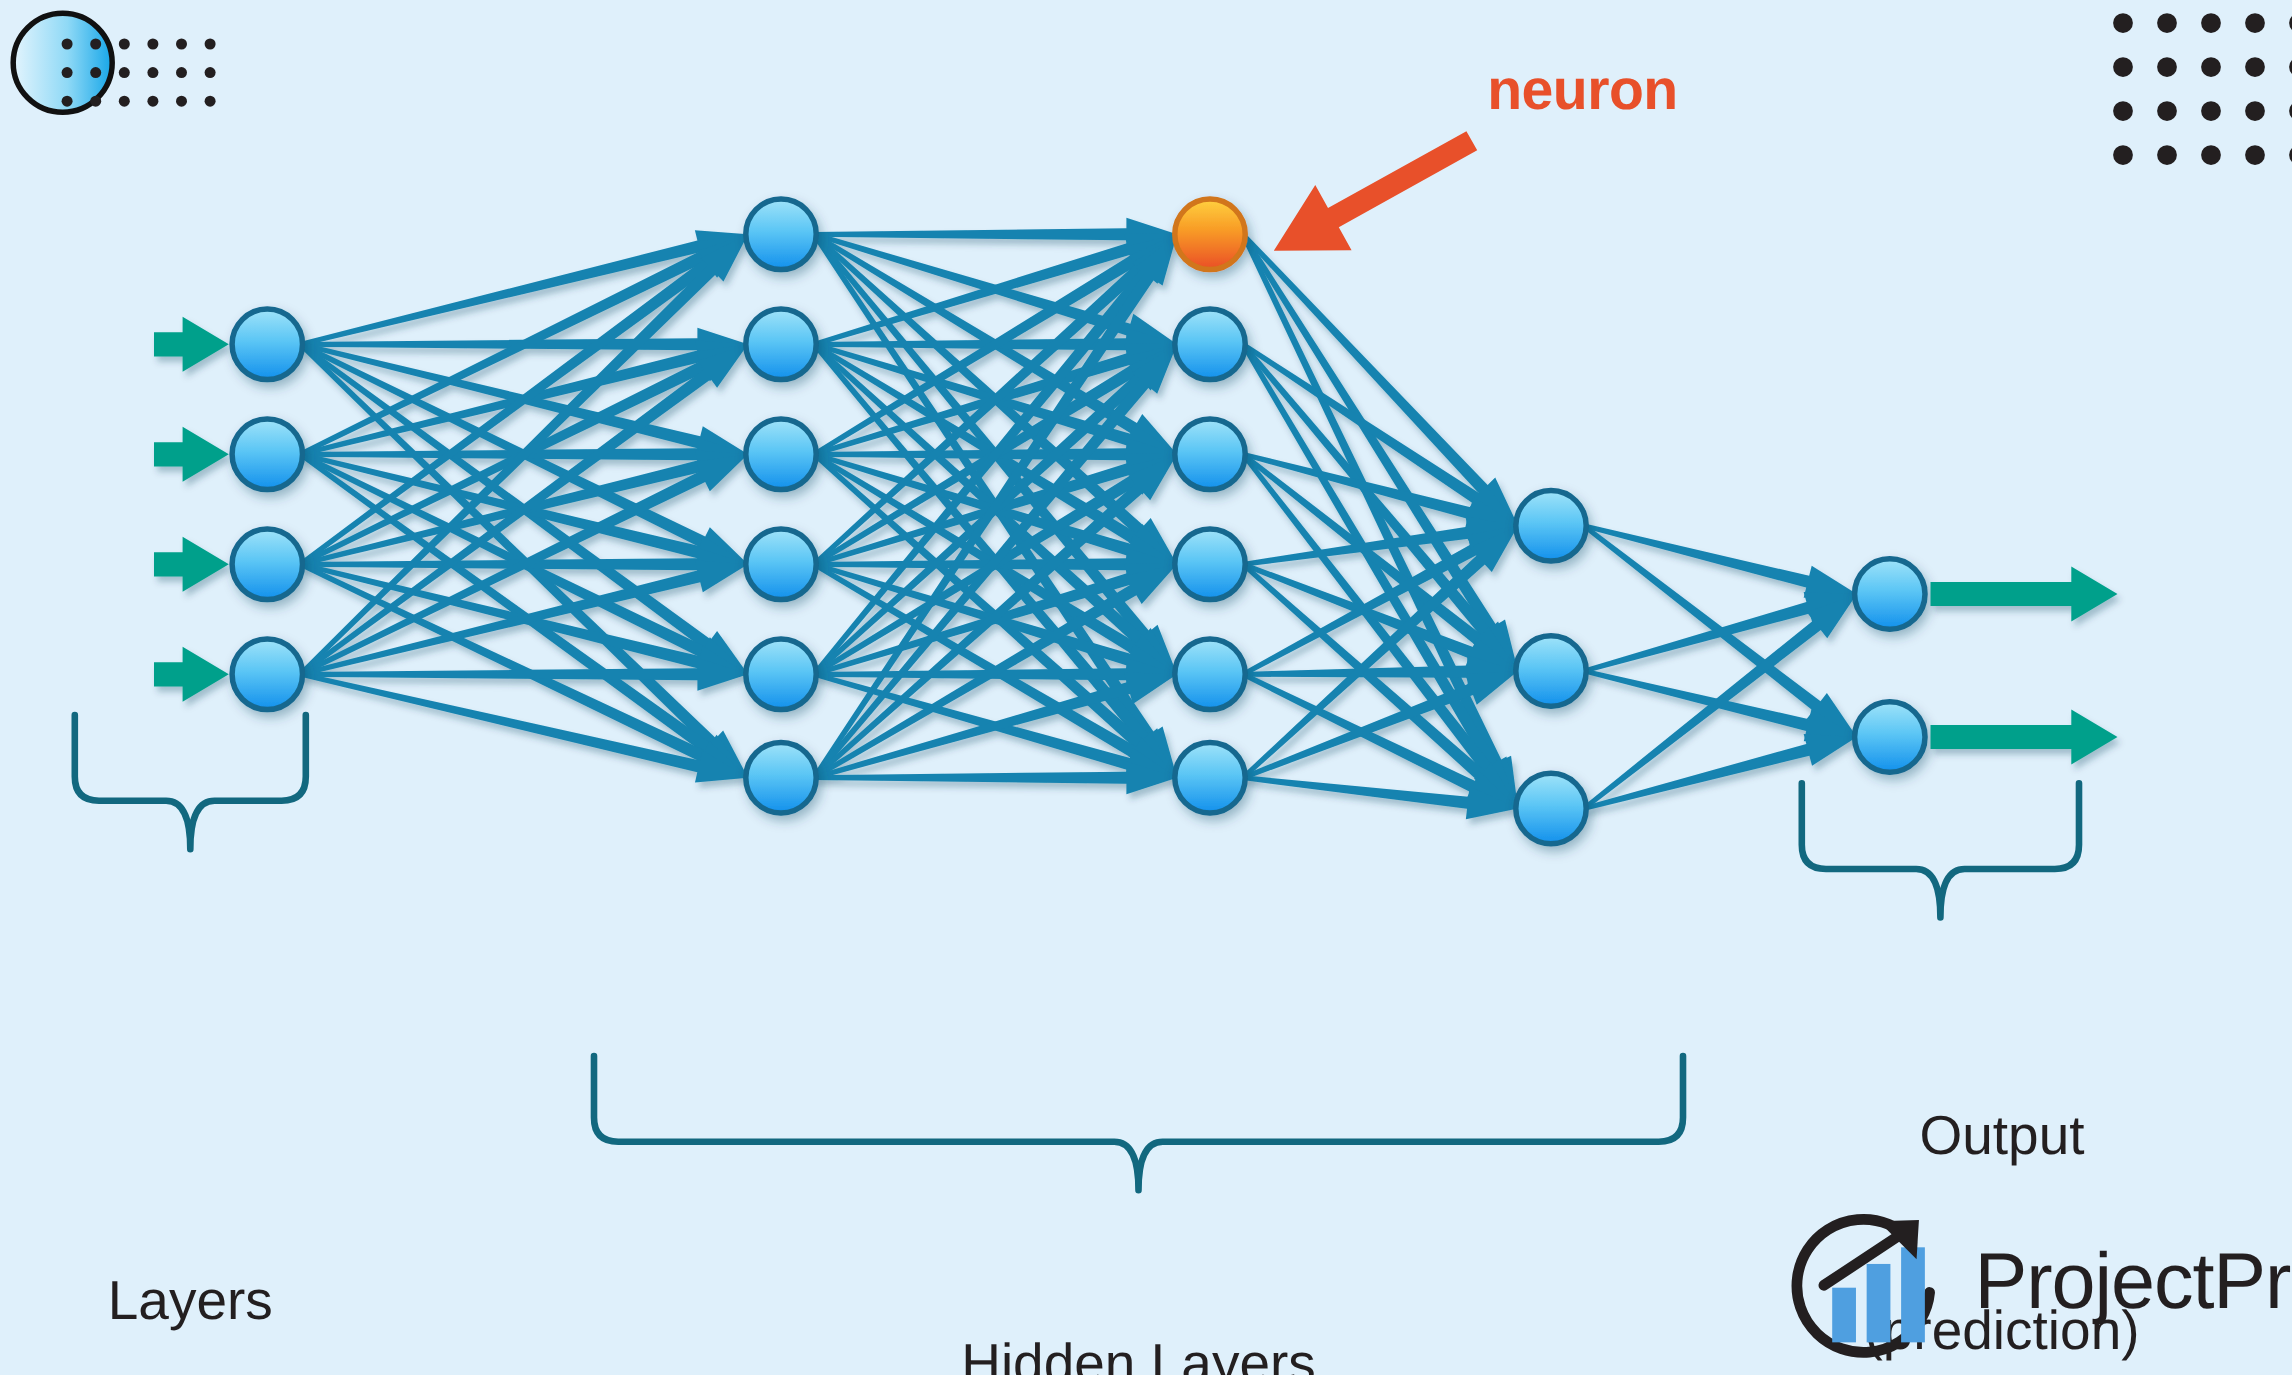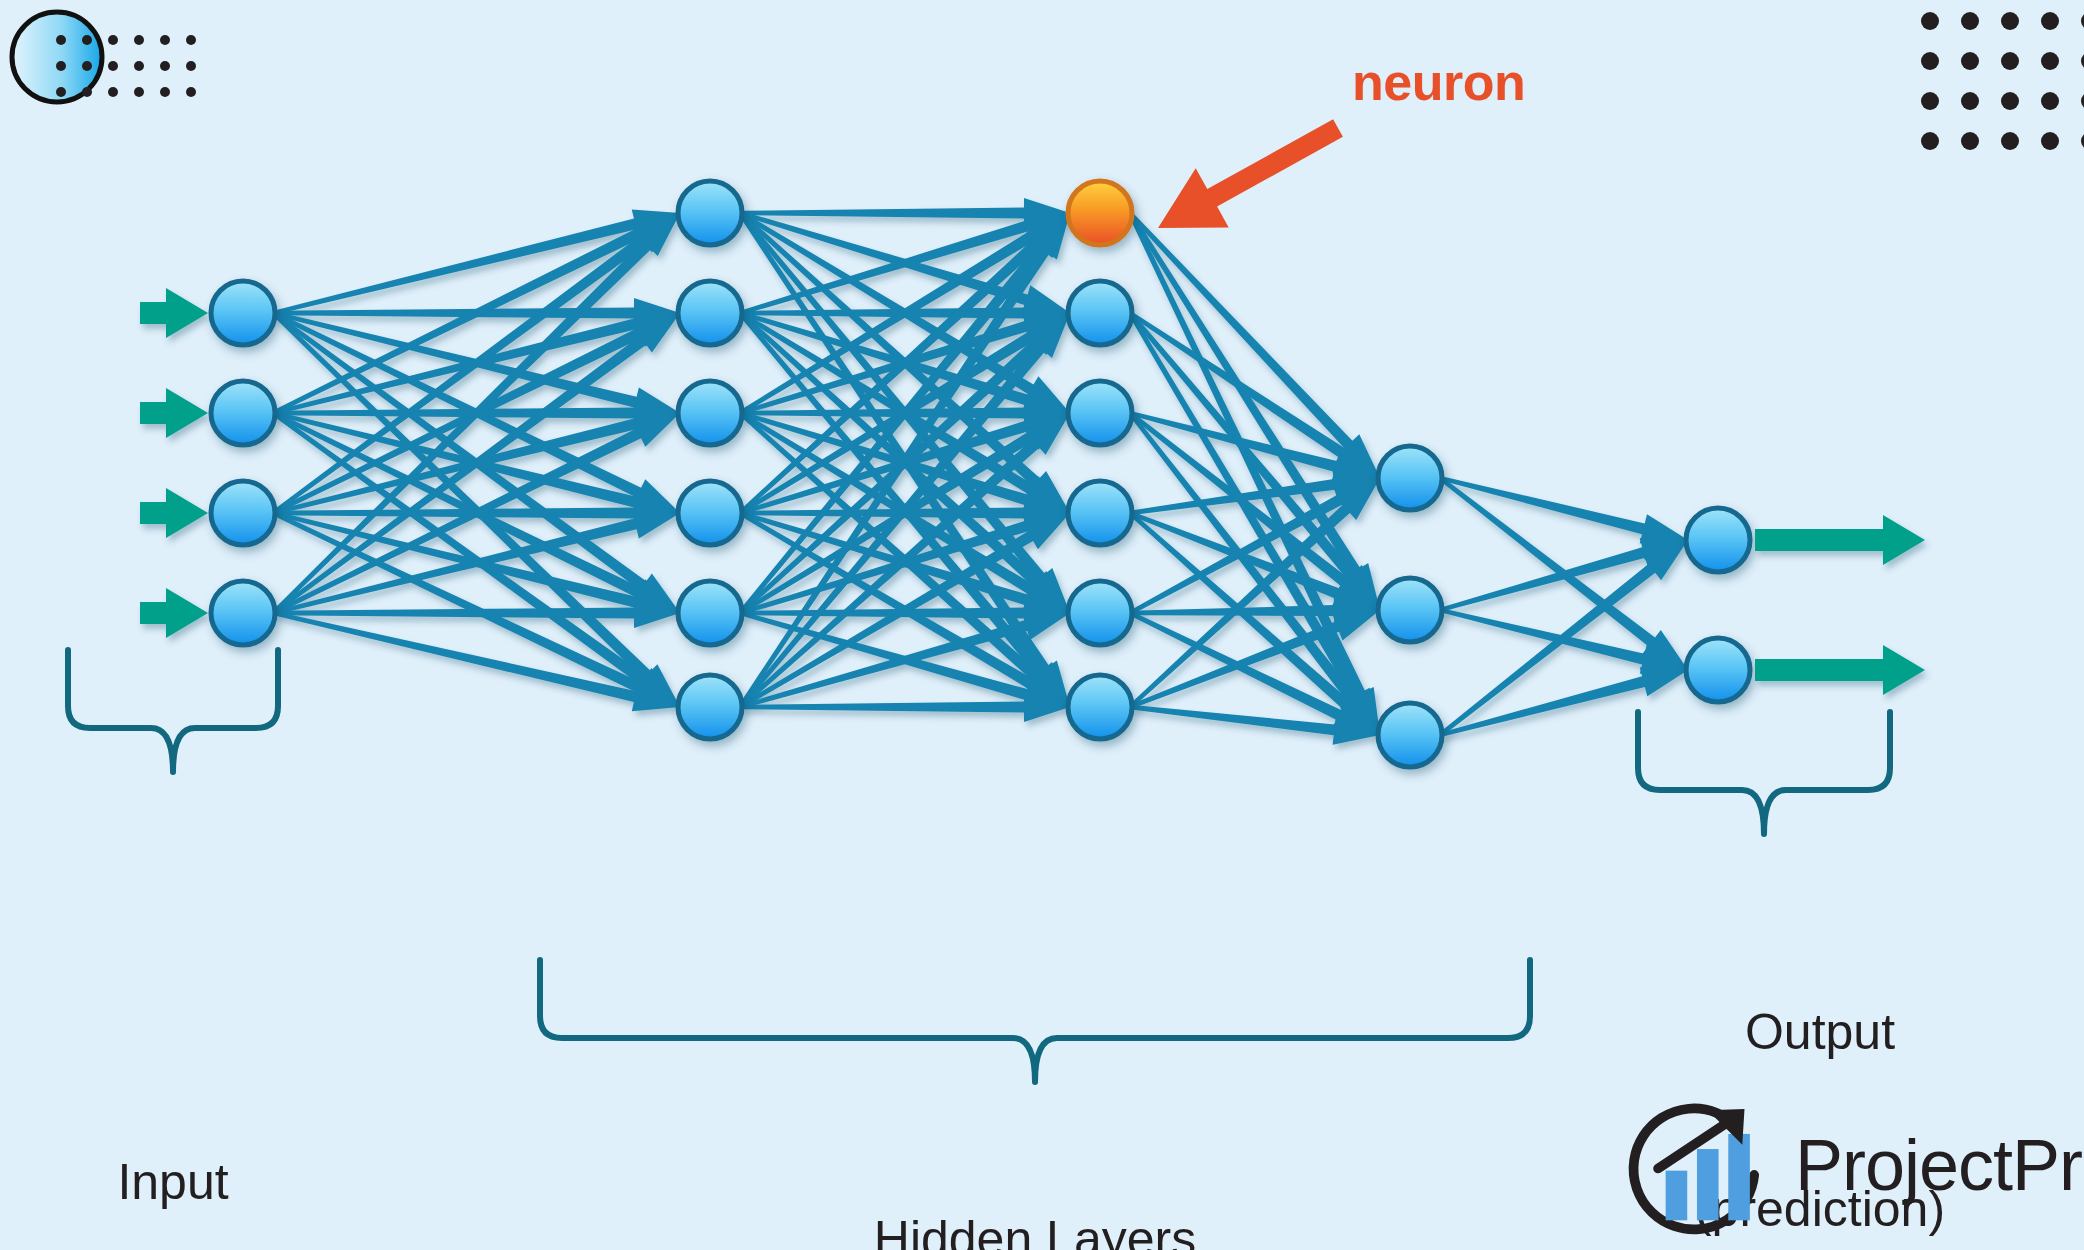--- a/index.html
+++ b/index.html
@@ -243,21 +243,21 @@
   </svg>
 
   <svg class="layer" id="callout-svg" viewBox="0 0 2084 1250">
     <g id="neuron-arrow-g">
         <polygon points="1333.1,119.3 1207.3,189.1 1195.7,168.2 1158.0,228.0 1228.7,227.6 1217.1,206.6 1342.9,136.7" fill="#e8502a"></polygon>
       </g>
   </svg>
   <div id="neuron-label">neuron</div>
 
   <div class="label-text" id="label-input">
-    <div>Input</div>
+    <div>Layers</div>
     
   </div>
 
   <div class="label-text" id="label-hidden">
     <div>Hidden Layers</div>
     
   </div>
 
   <div class="label-text" id="label-output">
     <div>Output</div>

